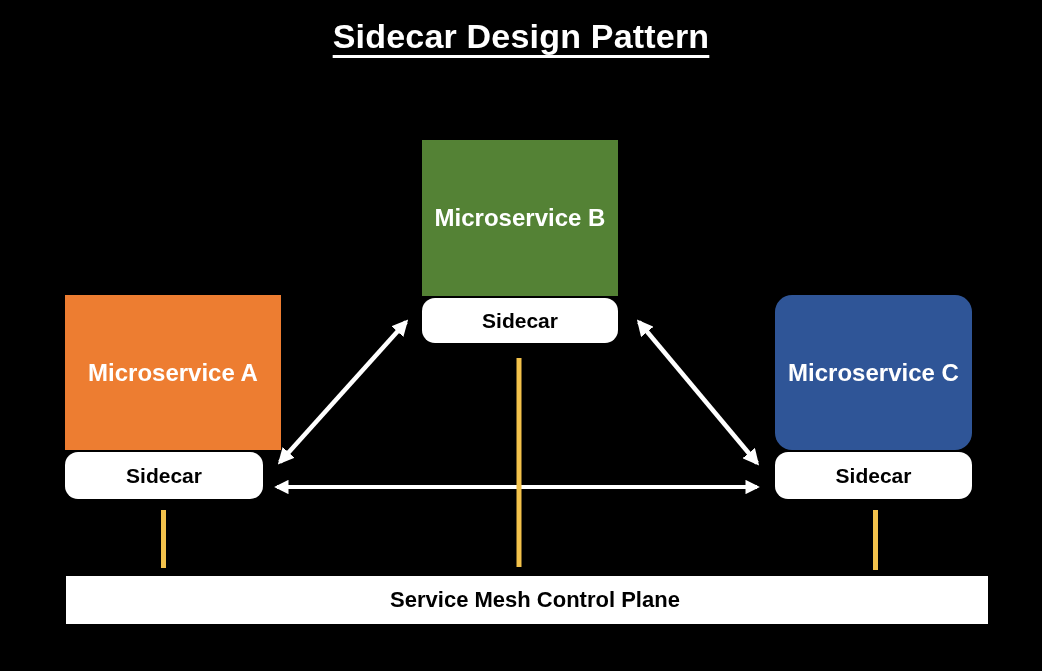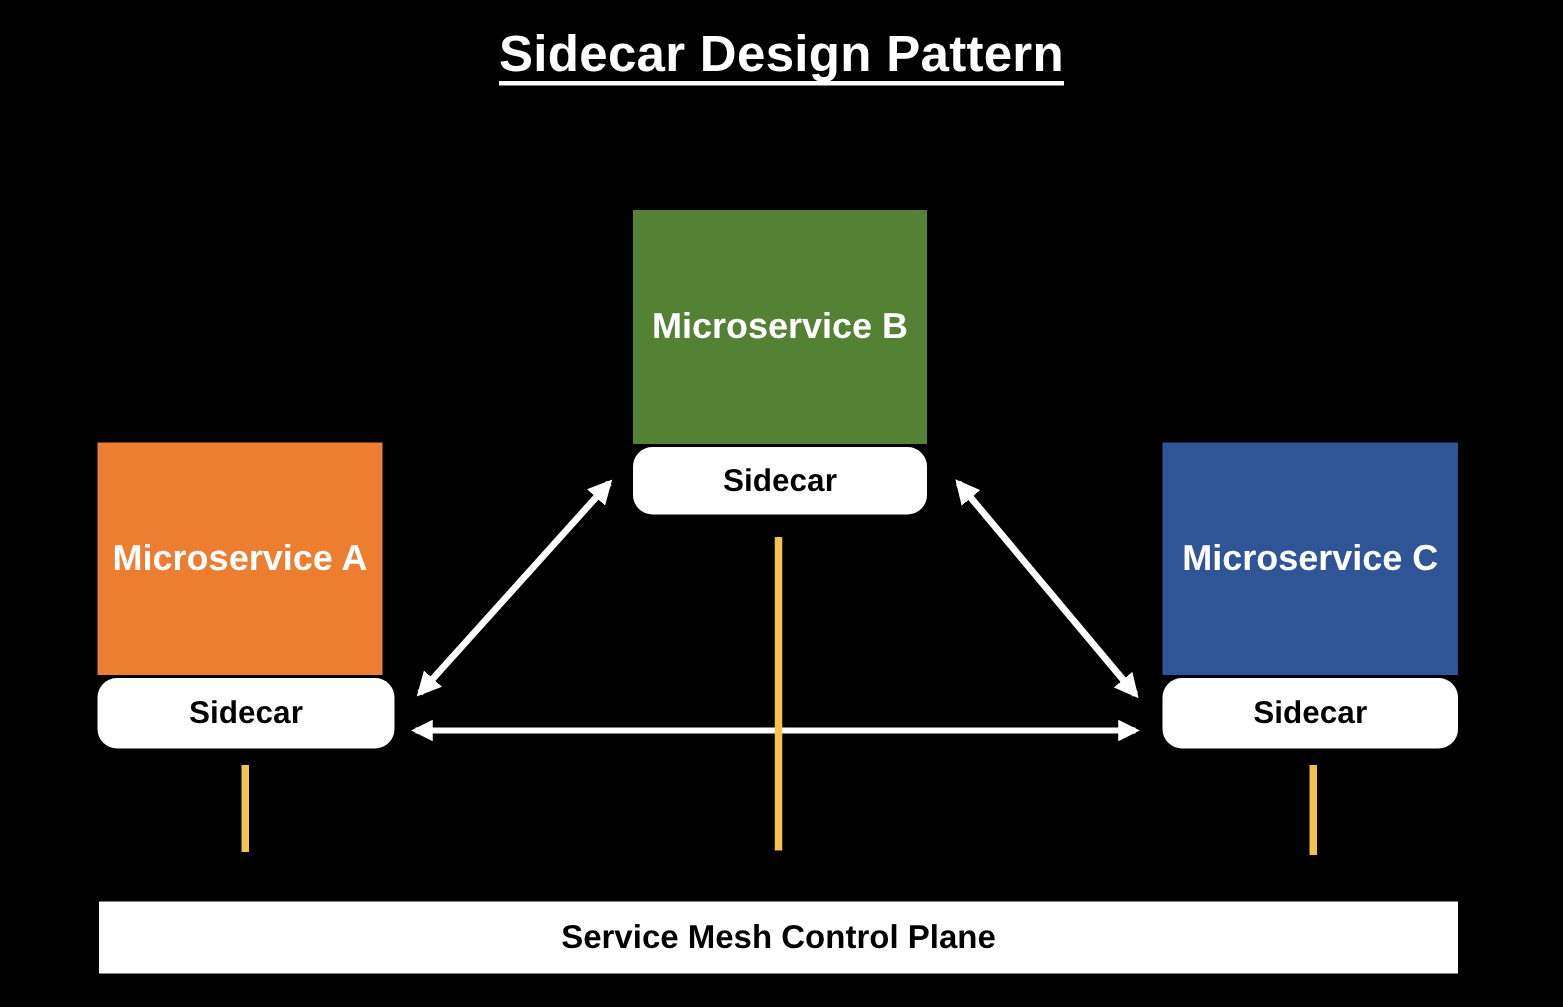--- a/index.html
+++ b/index.html
@@ -21,39 +21,39 @@
     text-underline-offset:7px;
     letter-spacing:.2px;
   }
   .svc-box{
     position:absolute;
     display:flex;align-items:center;justify-content:center;
     color:var(--label-text,#fff);
     font-size:24px;font-weight:bold;
     text-align:center;
   }
-  .box-a{left:65px;top:295px;width:190px;height:155px;background:var(--microservice-a,#ED7D31);}
+  .box-a{left:65px;top:295px;width:216px;height:155px;background:var(--microservice-a,#ED7D31);}
   .box-b{left:422px;top:140px;width:196px;height:156px;background:var(--microservice-b,#548235);}
-  .box-c{left:775px;top:295px;width:197px;height:155px;background:var(--microservice-c,#2F5597);}
+  .box-c{left:775px;top:295px;width:197px;height:155px;background:var(--microservice-c,#2F5597);border-radius:17px;}
   .sidecar{
     position:absolute;
     display:flex;align-items:center;justify-content:center;
     background:var(--sidecar-bg,#fff);
     color:var(--sidecar-text,#000);
     font-size:21px;font-weight:bold;border-radius:13px;
   }
   .sc-a{left:65px;top:452px;width:198px;height:47px;}
   .sc-b{left:422px;top:298px;width:196px;height:45px;}
   .sc-c{left:775px;top:452px;width:197px;height:47px;}
   .control-plane{
-    position:absolute;left:66px;top:601px;width:906px;height:48px;
+    position:absolute;left:66px;top:576px;width:906px;height:48px;
     display:flex;align-items:center;justify-content:center;
     background:var(--control-plane-bg,#fff);
     color:var(--control-plane-text,#000);
-    font-size:22px;font-weight:bold;
+    font-size:22px;font-weight:bold;padding-left:16px;
   }
   svg.overlay{position:absolute;left:0;top:0;width:1042px;height:671px;pointer-events:none;}
   .arrow-line{stroke:var(--arrow,#fff);}
   .mesh-line{stroke:var(--mesh-line,#F3C24B);}
   #arrowhead path{fill:var(--arrow,#fff);}
 </style>
 </head>
 <body>
 
 <div class="stage">

